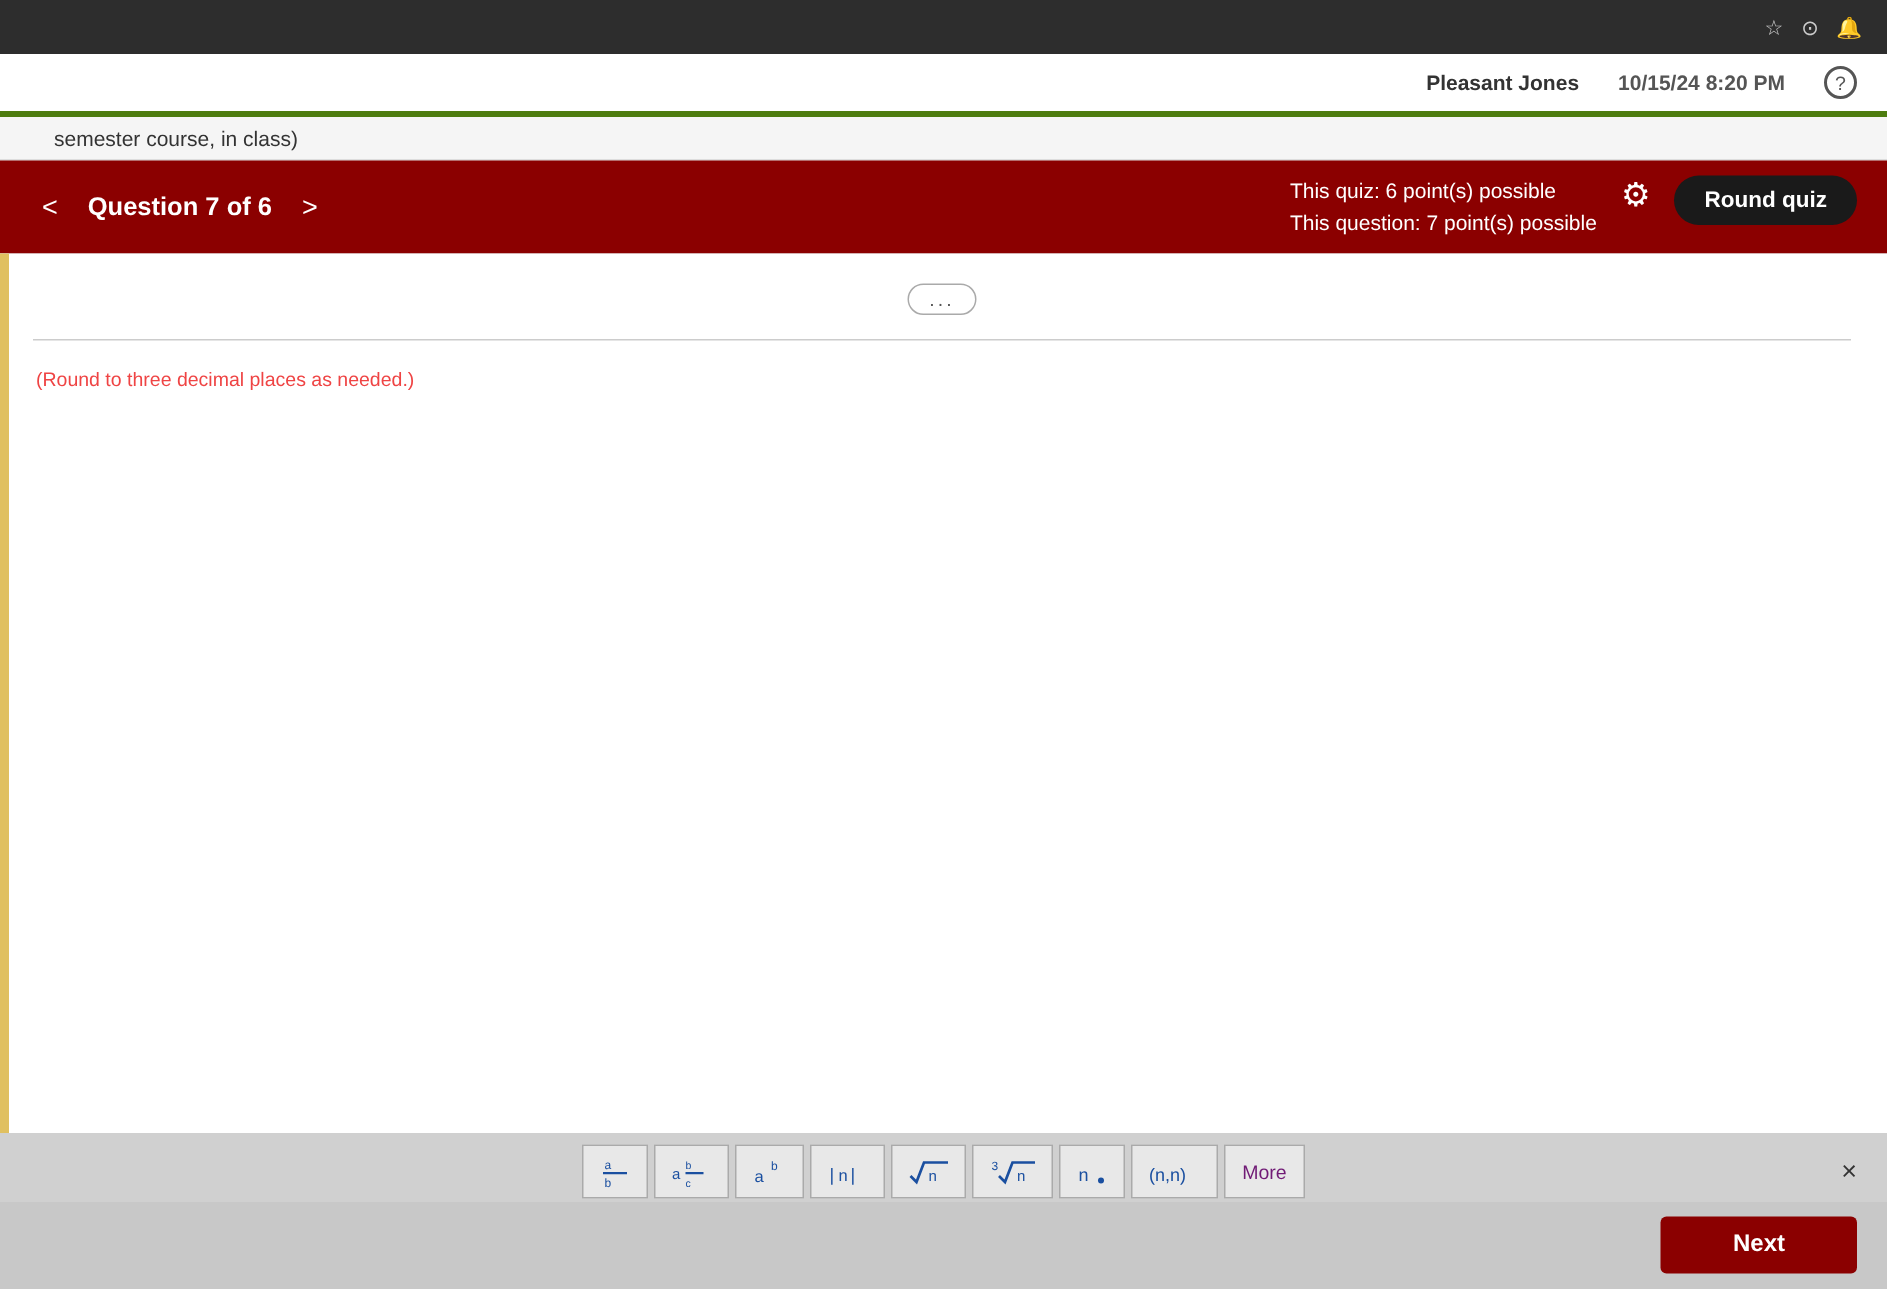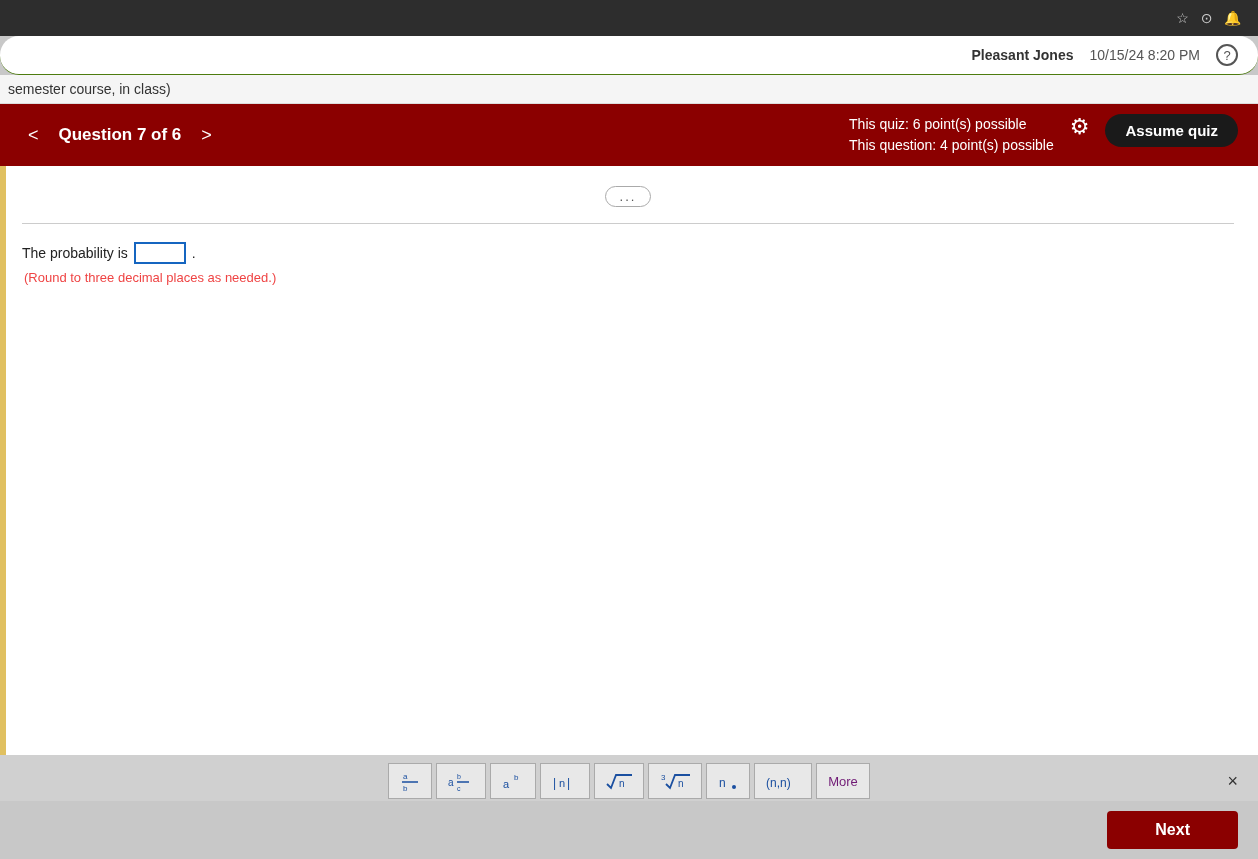--- a/index.html
+++ b/index.html
@@ -31,32 +31,32 @@
       font-size: 14px;
     }
 
     
     .header-bar {
       background: #fff;
       padding: 8px 20px;
       display: flex;
       align-items: center;
       justify-content: flex-end;
-      border-bottom: 1px solid #4d7c0f;
+      border-bottom: 4px solid #4d7c0f;
       font-size: 14px;
       color: #333;
-      gap: 16px;
-      border-radius: 19px;
+      gap: 26px;
     }
     .header-user {
       font-weight: 600;
       color: #333;
     }
     .header-time {
       color: #555;
+      font-weight: bold;
     }
     .help-icon {
       width: 22px;
       height: 22px;
       border-radius: 50%;
       border: 2px solid #555;
       display: flex;
       align-items: center;
       justify-content: center;
       font-size: 13px;
@@ -242,21 +242,21 @@
       border-radius: 4px;
       padding: 10px 48px;
       font-size: 16px;
       font-weight: bold;
       cursor: pointer;
     }
 
     .page-title-bar {
       background: #f5f5f5;
       border-bottom: 1px solid #ddd;
-      padding: 6px 8px;
+      padding: 6px 36px;
       font-size: 14px;
       color: #333;
     }
   </style>
 </head>
 <body>
 
 <div class="system-bar">
   <div class="system-bar-icons">
     <span class="system-icon">☆</span>
@@ -277,41 +277,36 @@
 
 <div class="quiz-nav">
   <div class="quiz-nav-left">
     <button class="nav-arrow">&lt;</button>
     <span class="quiz-title">Question 7 of 6</span>
     <button class="nav-arrow">&gt;</button>
   </div>
   <div class="quiz-nav-right">
     <div class="quiz-points">
       <span>This quiz: 6 point(s) possible</span>
-      <span>This question: 4 point(s) possible</span>
+      <span>This question: 7 point(s) possible</span>
     </div>
     <span class="settings-icon">⚙</span>
-    <button class="submit-btn">Assume quiz</button>
+    <button class="submit-btn">Round quiz</button>
   </div>
 </div>
 
 <div class="main-content">
 
 
   <div class="ellipsis-btn">
     <button>...</button>
   </div>
 
   <hr class="divider">
 
-  <div class="answer-area">
-    <span>The probability is</span>
-    <input class="answer-input" type="text" style="">
-    <span>.</span>
-  </div>
   <p class="answer-note">(Round to three decimal places as needed.)</p>
 
 </div>
 
 <div class="math-toolbar-wrapper">
   <button class="math-btn" title="fraction">
     <svg width="22" height="22" viewBox="0 0 22 22">
         <text x="4" y="9" font-size="8" fill="#1a4fa0">a</text>
         <line x1="3" y1="12" x2="19" y2="12" stroke="#1a4fa0" stroke-width="1.5"></line>
         <text x="4" y="21" font-size="8" fill="#1a4fa0">b</text>

